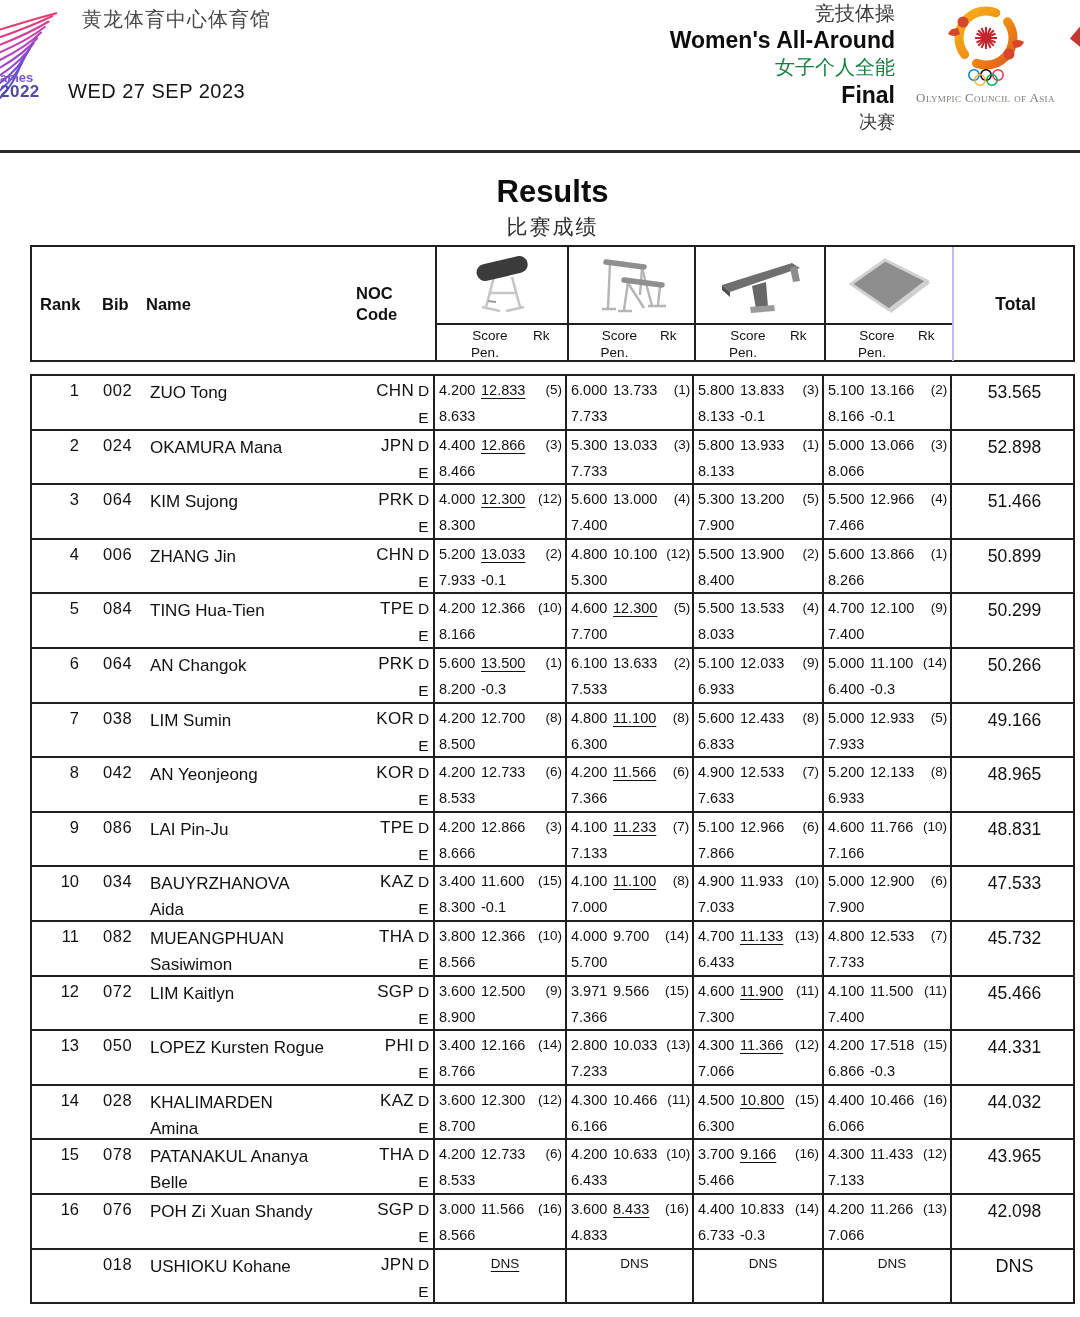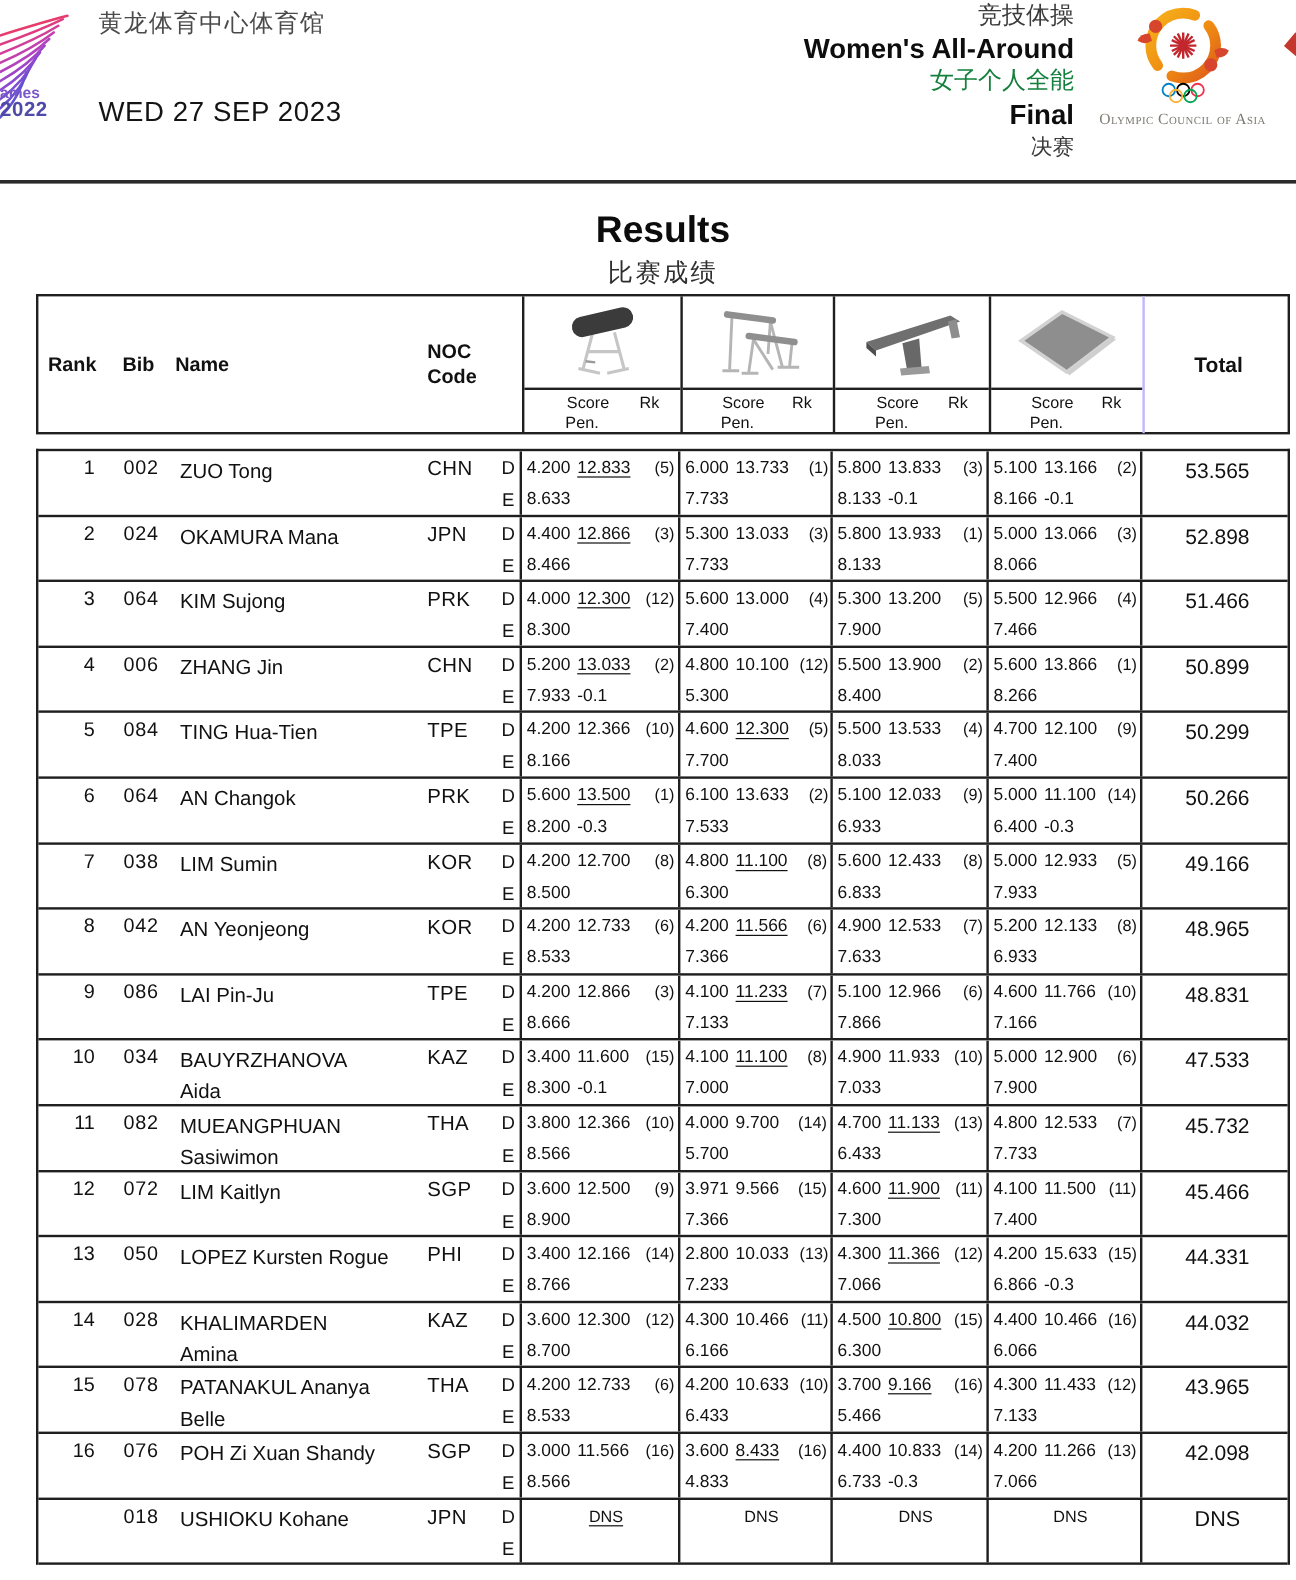--- a/index.html
+++ b/index.html
@@ -5,21 +5,21 @@
   * { box-sizing: border-box; margin: 0; padding: 0; }
   html,body { background:#fff; }
   body { font-family: "Liberation Sans", "DejaVu Sans", sans-serif; color:#111; }
   .page { position:relative; width:1080px; height:1317px; background:#fff; overflow:hidden; margin:0 auto; }
 
   
   .hz-logo { position:absolute; left:0; top:2px; width:70px; height:112px; }
   .hz-text1 { position:absolute; left:0px; top:68px; font-size:13px; color:#7a57c8; font-weight:bold; }
   .hz-text2 { position:absolute; left:0px; top:80px; font-size:17px; color:#4f4aa8; font-weight:bold; letter-spacing:0.5px; }
   .venue { position:absolute; left:82px; top:6px; font-size:20px; color:#4a4a4a; letter-spacing:1px; }
-  .date  { position:absolute; left:82px; top:80px; font-size:23px; color:#141414; letter-spacing:0.5px; }
+  .date  { position:absolute; left:68px; top:80px; font-size:20px; color:#141414; letter-spacing:0.5px; }
   .event-block { position:absolute; right:185px; top:0; text-align:right; }
   .ev-cn  { font-size:20px; color:#3a3a3a; line-height:26px; }
   .ev-en  { font-size:23px; font-weight:bold; color:#0d0d0d; line-height:28px; }
   .ev-cn2 { font-size:20px; color:#15803d; line-height:27px; }
   .ev-ph  { font-size:23px; font-weight:bold; color:#0d0d0d; line-height:28px; }
   .ev-ph-cn { font-size:18px; color:#3a3a3a; line-height:26px; }
   .oca { position:absolute; left:908px; top:2px; width:155px; text-align:center; }
   .oca-text { font-family:"Liberation Serif", serif; font-variant:small-caps; font-size:13px; color:#7e7a74; letter-spacing:0.4px; margin-top:-2px; }
   .red-clip { position:absolute; right:-8px; top:30px; width:15px; height:15px; background:#c5372c; transform:rotate(40deg); }
   .rule { position:absolute; left:0; top:150px; width:1080px; height:2.5px; background:#2a2a2a; }
@@ -44,21 +44,21 @@
   .h-score { text-align:center; }
   .h-rk { text-align:left; }
   .h-pen { text-align:center; line-height:17px; display:block; width:calc(100% - 34px); }
   .h-total { border-left:2px solid #c4b5fd; display:flex; align-items:center; justify-content:center; font-weight:bold; font-size:17.5px; }
 
   .rows { margin-top:12px; border:2px solid #1f1f1f; border-bottom:none; }
   .row { display:grid; grid-template-columns:55px 55px 208px 64px 21px 132px 127px 130px 128px 125px; height:54.6px; border-bottom:2px solid #1f1f1f; overflow:hidden; }
   .c-rank { text-align:right; padding:5px 8px 0 0; font-size:16.5px; }
   .c-bib  { padding:5px 0 0 16px; font-size:16.5px; letter-spacing:0.6px; }
   .c-name { padding:4px 0 0 8px; font-size:17px; line-height:26px; white-space:nowrap; }
-  .c-noc  { padding:5px 0 0 6px; font-size:17px; letter-spacing:0.3px; }
+  .c-noc  { padding:5px 0 0 6px; font-size:17px; letter-spacing:0.3px;text-align:right; }
   .c-de   { border-right:2px solid #1f1f1f; text-align:center; font-size:15.5px; line-height:27px; padding-top:1px; }
   .c-app  { border-right:2px solid #1f1f1f; font-size:14.5px; padding-top:1px; }
   .c-app .l1, .c-app .l2 { display:grid; grid-template-columns:46px 1fr 36px; line-height:26px; }
   .c-app .d { padding-left:4px; }
   .c-app .sc { text-align:left; }
   .c-app .rk { text-align:right; padding-right:3px; font-size:13.5px; }
   .c-app .e { padding-left:4px; }
   .c-app .pen { text-align:left; }
   .c-total { text-align:center; font-size:17.5px; padding-top:6px; }
   .u { text-decoration:underline; text-underline-offset:3px; text-decoration-thickness:1.3px; }
@@ -1054,21 +1054,21 @@
             </div>
       <div class="l2">
               <span class="e">7.066</span>
               <span class="pen"></span>
               <span></span>
             </div>
     </div>
     <div class="c-app">
       <div class="l1">
               <span class="d">4.200</span>
-              <span class="sc">15.633</span>
+              <span class="sc">17.518</span>
               <span class="rk">(15)</span>
             </div>
       <div class="l2">
               <span class="e">6.866</span>
               <span class="pen">-0.3</span>
               <span></span>
             </div>
     </div>
 
     <div class="c-total">44.331</div>

